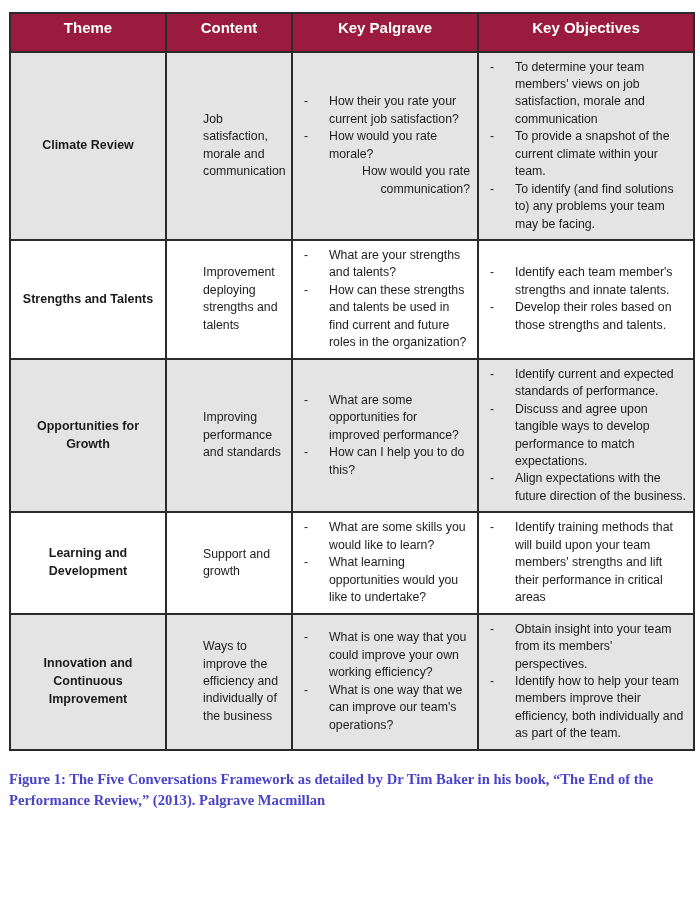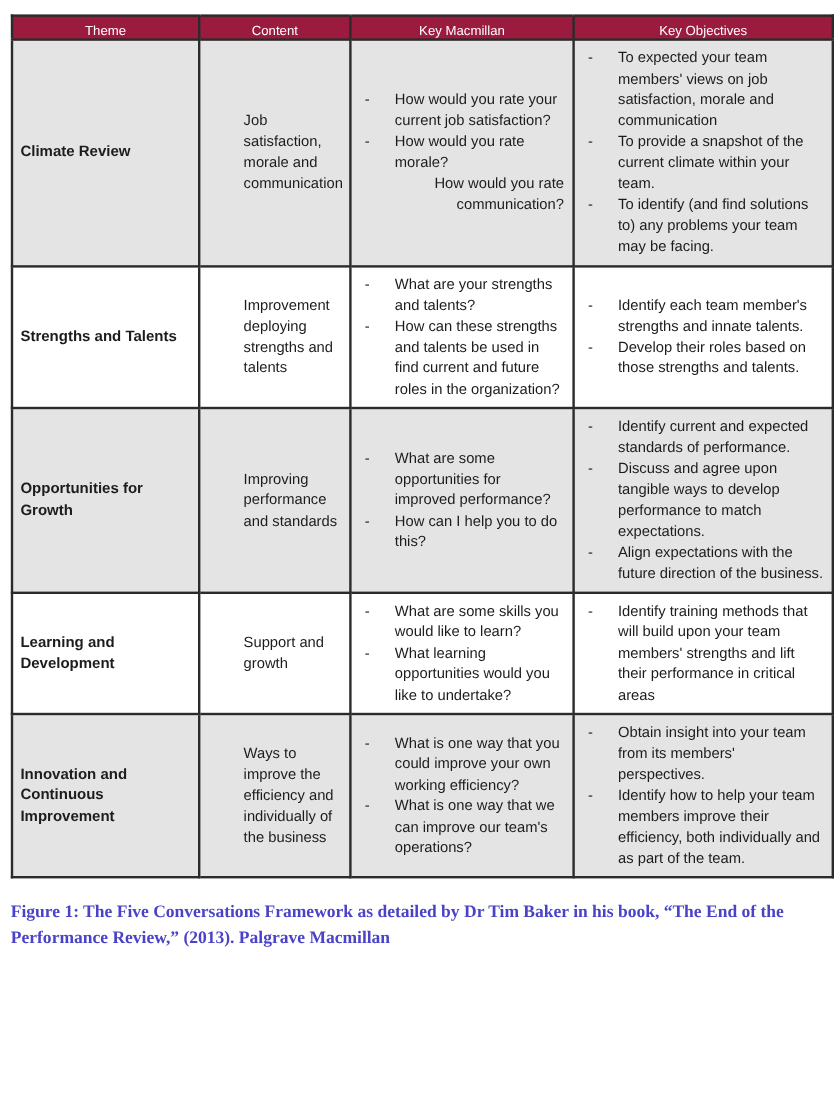--- a/index.html
+++ b/index.html
@@ -23,24 +23,24 @@
     border: 2px solid #2b2b2b;
   }
   table.framework col.c-theme     { width: 156px; }
   table.framework col.c-content   { width: 126px; }
   table.framework col.c-questions { width: 186px; }
   table.framework col.c-objectives{ width: 216px; }
 
   thead th {
     background: #9b1b3f;
     color: #ffffff;
-    font-size: 11px;
-    font-weight: normal;
+    font-size: 15px;
+    font-weight: bold;
     text-align: center;
-    padding: 6px 4px 0 4px;
+    padding: 6px 4px 14px 4px;
     border-left: 2px solid #2b2b2b;
     border-right: 2px solid #2b2b2b;
     border-bottom: 2px solid #2b2b2b;
     letter-spacing: 0px;
     line-height: 1.1;
   }
   thead th:first-child { border-left: none; }
   thead th:last-child { border-right: none; }
 
   tbody td {
@@ -48,20 +48,21 @@
     vertical-align: middle;
     padding: 6px 7px 6px 9px;
     font-size: 12.3px;
     line-height: 1.42;
     color: #1c1c1c;
   }
   tbody tr.shaded td { background: #e4e4e4; }
   tbody tr.plain td  { background: #ffffff; }
 
   td.theme {
+    text-align: center;
     font-weight: bold;
     font-size: 12.5px;
     padding-left: 6px; padding-right: 6px;
   }
   td.content { text-align: left; padding-left: 36px; }
   td.questions, td.objectives { vertical-align: middle; }
 
   ul.bullets {
     list-style: none;
     margin: 0; padding: 0;
@@ -98,38 +99,38 @@
     <colgroup>
       <col class="c-theme">
         <col class="c-content">
         <col class="c-questions">
         <col class="c-objectives">
     </colgroup>
     <thead>
       <tr>
         <th>Theme</th>
         <th>Content</th>
-        <th>Key Macmillan</th>
+        <th>Key Palgrave</th>
         <th>Key Objectives</th>
       </tr>
     </thead>
     <tbody id="tbody">
         <tr class="shaded">
           <td class="theme">Climate Review</td>
           <td class="content">Job satisfaction, morale and communication</td>
           <td class="questions">
             <ul class="bullets">
-              <li><span class="dash">-</span><span>How would you rate your current job satisfaction?</span></li>
+              <li><span class="dash">-</span><span>How their you rate your current job satisfaction?</span></li>
               <li><span class="dash">-</span><span>How would you rate morale?</span></li>
               <li class="nodash"><span>How would you rate communication?</span></li>
             </ul>
           </td>
           <td class="objectives">
             <ul class="bullets">
-              <li><span class="dash">-</span><span>To expected your team members' views on job satisfaction, morale and communication</span></li>
+              <li><span class="dash">-</span><span>To determine your team members' views on job satisfaction, morale and communication</span></li>
               <li><span class="dash">-</span><span>To provide a snapshot of the current climate within your team.</span></li>
               <li><span class="dash">-</span><span>To identify (and find solutions to) any problems your team may be facing.</span></li>
             </ul>
           </td>
         </tr>
         <tr class="plain">
           <td class="theme">Strengths and Talents</td>
           <td class="content">Improvement deploying strengths and talents</td>
           <td class="questions">
             <ul class="bullets">

